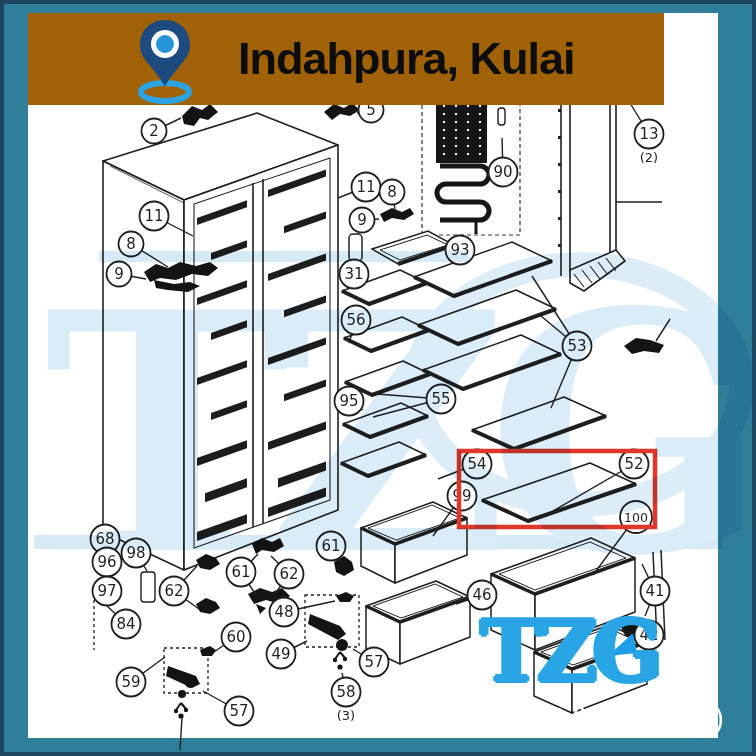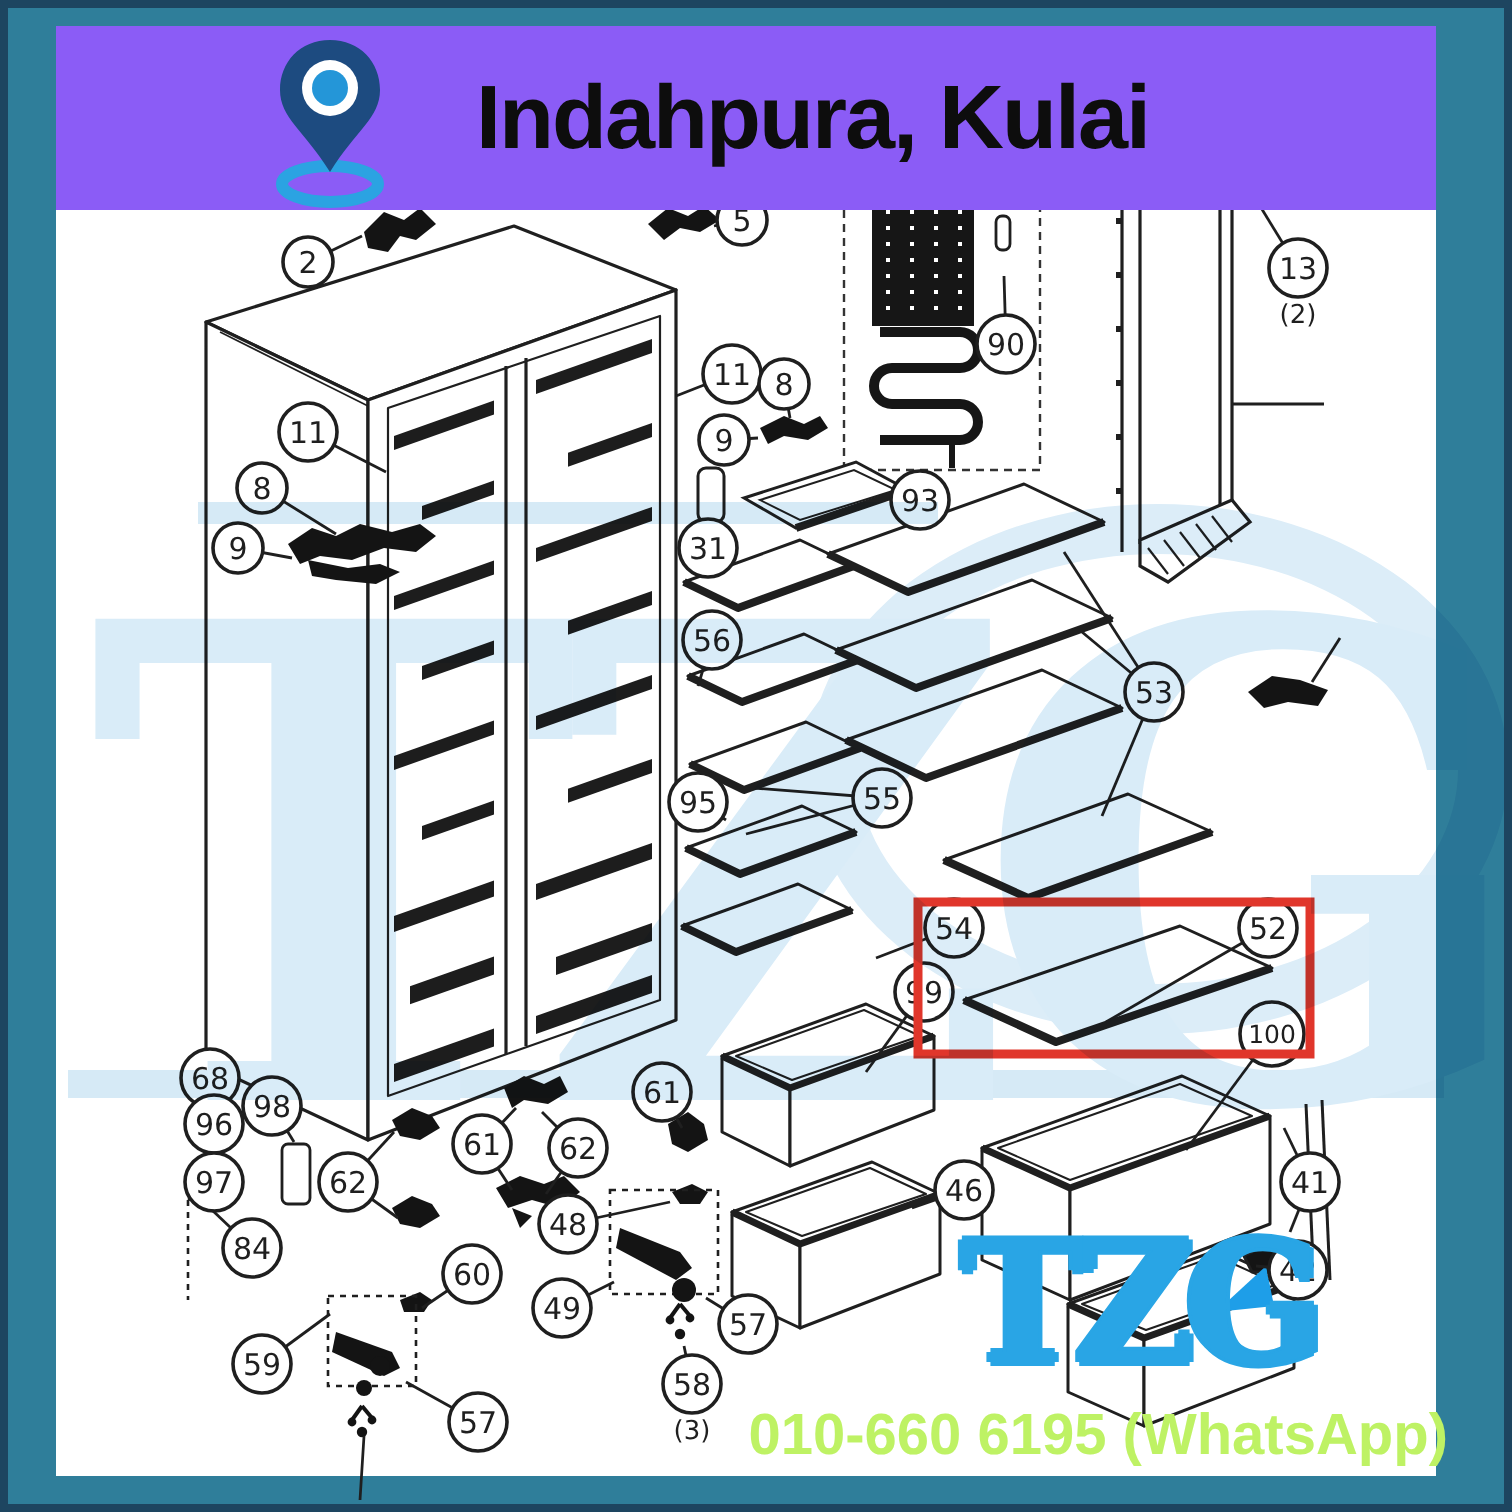--- a/index.html
+++ b/index.html
@@ -7,21 +7,21 @@
     position:relative;width:756px;height:756px;box-sizing:border-box;
     background:#2f7e9a;border:4px solid #1d4560;overflow:hidden;
     font-family:"Liberation Sans",sans-serif;
   }
   .panel{
     position:absolute;left:24px;top:9px;width:690px;height:725px;
     background:#ffffff;
   }
   .diagram-svg{position:absolute;left:0;top:0;z-index:2;}
   
-  .header{position:absolute;left:24px;top:9px;width:690px;height:92px;background:#8b5cf6;z-index:5;}
+  .header{position:absolute;left:24px;top:9px;width:636px;height:92px;background:#a16207;z-index:5;}
   .pin{position:absolute;left:104px;top:5px;}
   .title{
     position:absolute;left:210px;top:20px;width:470px;
     font-weight:bold;font-size:45px;letter-spacing:-1px;color:#0d0d0d;white-space:nowrap;
   }
   
   .watermark{position:absolute;inset:0;z-index:3;pointer-events:none;mix-blend-mode:multiply;}
   .wm-band{position:absolute;background:#d6eaf6;}
   .wm-band1{left:95px;top:247px;width:370px;height:11px;}
   .wm-band2{left:30px;top:531px;width:688px;height:14px;}
@@ -34,21 +34,21 @@
   }
   
   .logo{
     position:absolute;left:476px;top:606px;z-index:6;line-height:1;
     font-family:"DejaVu Serif",serif;font-weight:bold;font-size:84px;letter-spacing:-6px;
     color:#29a5e5;
     text-shadow:2px 0 0 currentColor,-2px 0 0 currentColor,0 2px 0 currentColor,0 -2px 0 currentColor;
   }
   .phone{
     position:absolute;right:28px;bottom:17px;z-index:6;
-    font-weight:bold;font-size:29px;color:#bef264;white-space:nowrap;
+    font-weight:normal;font-size:29px;color:#ffffff;white-space:nowrap;
   }
   .callout-num{font-family:"DejaVu Sans",sans-serif;font-size:15px;fill:#1f1f1f;text-anchor:middle;}
   .callout-num.small{font-size:12.5px;}
   .callout-sub{font-family:"DejaVu Sans",sans-serif;font-size:13px;fill:#1f1f1f;text-anchor:middle;}
 </style>
 </head>
 <body>
 
 <div class="frame">
   <div class="panel"></div>

